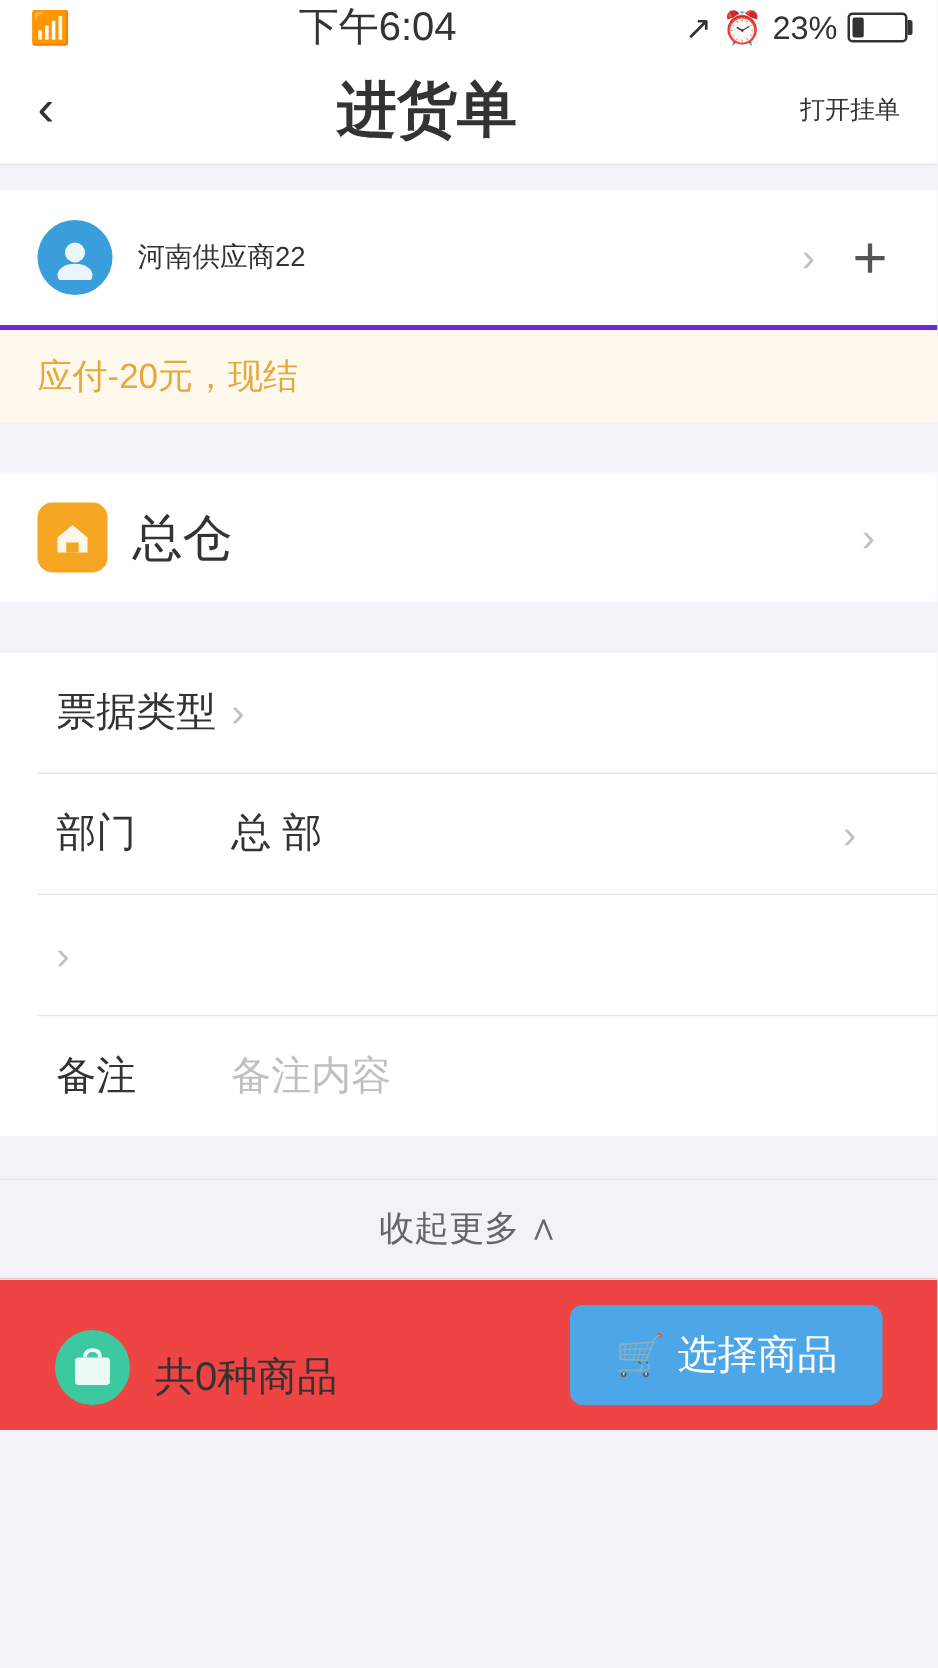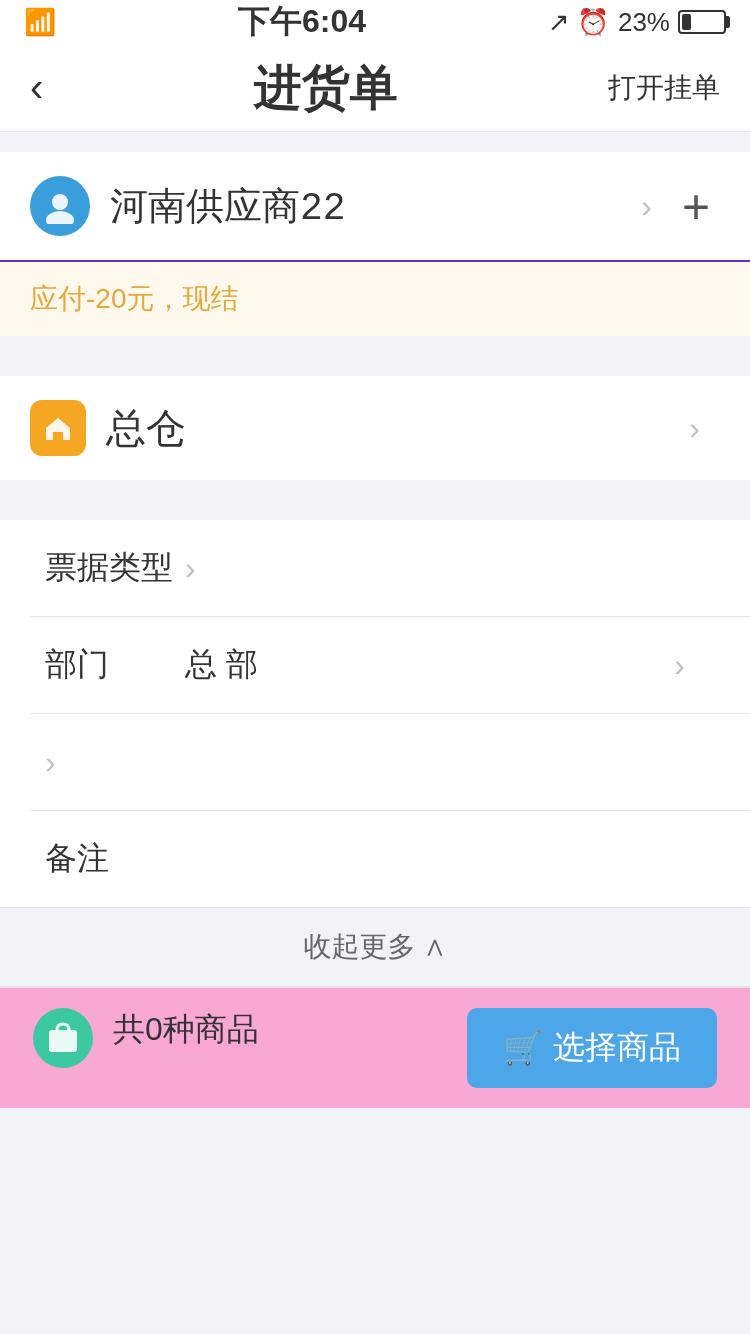--- a/index.html
+++ b/index.html
@@ -18,21 +18,21 @@
       height: 44px;
       background: #fff;
       display: flex;
       align-items: center;
       justify-content: space-between;
       padding: 0 24px;
       font-size: 28px;
       font-weight: 500;
     }
     .status-left { display: flex; align-items: center; gap: 8px; }
-    .status-center { font-size: 32px; font-weight: 700; }
+    .status-center { font-size: 32px; font-weight: 400; }
     .status-right { display: flex; align-items: center; gap: 8px; font-size: 26px; }
     .battery-icon {
       width: 48px; height: 24px; border: 2px solid #333; border-radius: 4px; position: relative;
       display: inline-flex; align-items: center; padding: 2px;
     }
     .battery-icon::after {
       content: ''; position: absolute; right: -6px; top: 50%; transform: translateY(-50%);
       width: 4px; height: 12px; background: #333; border-radius: 0 2px 2px 0;
     }
     .battery-fill { height: 100%; width: 23%; background: #333; border-radius: 2px; }
@@ -42,21 +42,21 @@
       height: 88px;
       background: #fff;
       display: flex;
       align-items: center;
       justify-content: space-between;
       padding: 0 30px;
       border-bottom: 1px solid #e5e5e5;
     }
     .nav-back { font-size: 40px; color: #333; cursor: pointer; }
     .nav-title { font-size: 48px; font-weight: 600; color: #333; }
-    .nav-action { font-size: 28px; color: #333; cursor: pointer; }
+    .nav-action { font-size: 20px; color: #333; cursor: pointer; }
 
     
     .content { background: #f2f2f7; }
 
     
     .section-gap { height: 20px; background: #f2f2f7; }
     .divider { height: 1px; background: #e5e5e5; margin-left: 30px; }
 
     
     .supplier-section {
@@ -67,33 +67,33 @@
       display: flex;
       align-items: center;
       padding: 24px 30px;
       min-height: 88px;
     }
     .supplier-avatar {
       width: 60px; height: 60px; border-radius: 50%; background: #3b9edc;
       display: flex; align-items: center; justify-content: center;
       color: #fff; font-size: 28px; flex-shrink: 0; margin-right: 20px;
     }
-    .supplier-name { flex: 1; font-size: 38px; color: #333; font-weight: 500; font-family: Liberation Mono, monospace; }
+    .supplier-name { flex: 1; font-size: 22px; color: #333; font-weight: 500; }
     .chevron-right {
       color: #c0c0c0; font-size: 32px; margin-right: 20px;
     }
     .add-btn {
       font-size: 48px; color: #555; cursor: pointer; padding: 0 10px;
     }
     .supplier-notice {
       background: #fff8ec;
       padding: 18px 30px;
       font-size: 28px;
       color: #e6a83a;
-      border-top: 2px solid #6d28d9;
+      border-top: 4px solid #6d28d9;
     }
 
     
     .warehouse-section {
       background: #fff;
       margin-top: 20px;
     }
     .warehouse-row {
       display: flex;
       align-items: center;
@@ -141,28 +141,29 @@
       background: #f2f2f7;
       height: 80px;
       display: flex;
       align-items: center;
       justify-content: center;
       font-size: 28px;
       color: #666;
       cursor: pointer;
       border-top: 1px solid #e5e5e5;
       border-bottom: 1px solid #e5e5e5;
+      margin-top: 34px;
     }
 
     
     .bottom-bar {
-      background: #f9a8d4;
-      display: flex;
-      align-items: flex-start;
-      padding: 20px 33px;
+      background: #ef4444;
+      display: flex;
+      align-items: flex-end;
+      padding: 20px 44px;
       margin-top: 0;
       min-height: 96px;
       border-top: 1px solid #e5e5e5;
     }
     .product-icon {
       width: 60px; height: 60px; border-radius: 50%; background: #3cc8a0;
       display: flex; align-items: center; justify-content: center;
       color: #fff; font-size: 28px; flex-shrink: 0; margin-right: 20px;
     }
     .product-count { flex: 1; font-size: 32px; color: #333; }
@@ -257,20 +258,21 @@
     </div>
     <div class="divider"></div>
 
     <div class="form-row">
       <span class="chevron-right">›</span>
     </div>
     <div class="divider"></div>
 
     <div class="form-row">
       <span class="form-label">备注</span>
+      <span class="form-placeholder">备注内容</span>
     </div>
   </div>
 
   <div class="collapse-bar">收起更多 ∧</div>
 
   <div class="bottom-bar">
     <div class="product-icon">
       <svg width="36" height="36" viewBox="0 0 36 36" fill="none">
         <rect x="4" y="10" width="28" height="22" rx="3" fill="white" opacity="0.9"></rect>
         <path d="M12 10 Q12 4 18 4 Q24 4 24 10" stroke="white" stroke-width="3" fill="none" opacity="0.9"></path>

